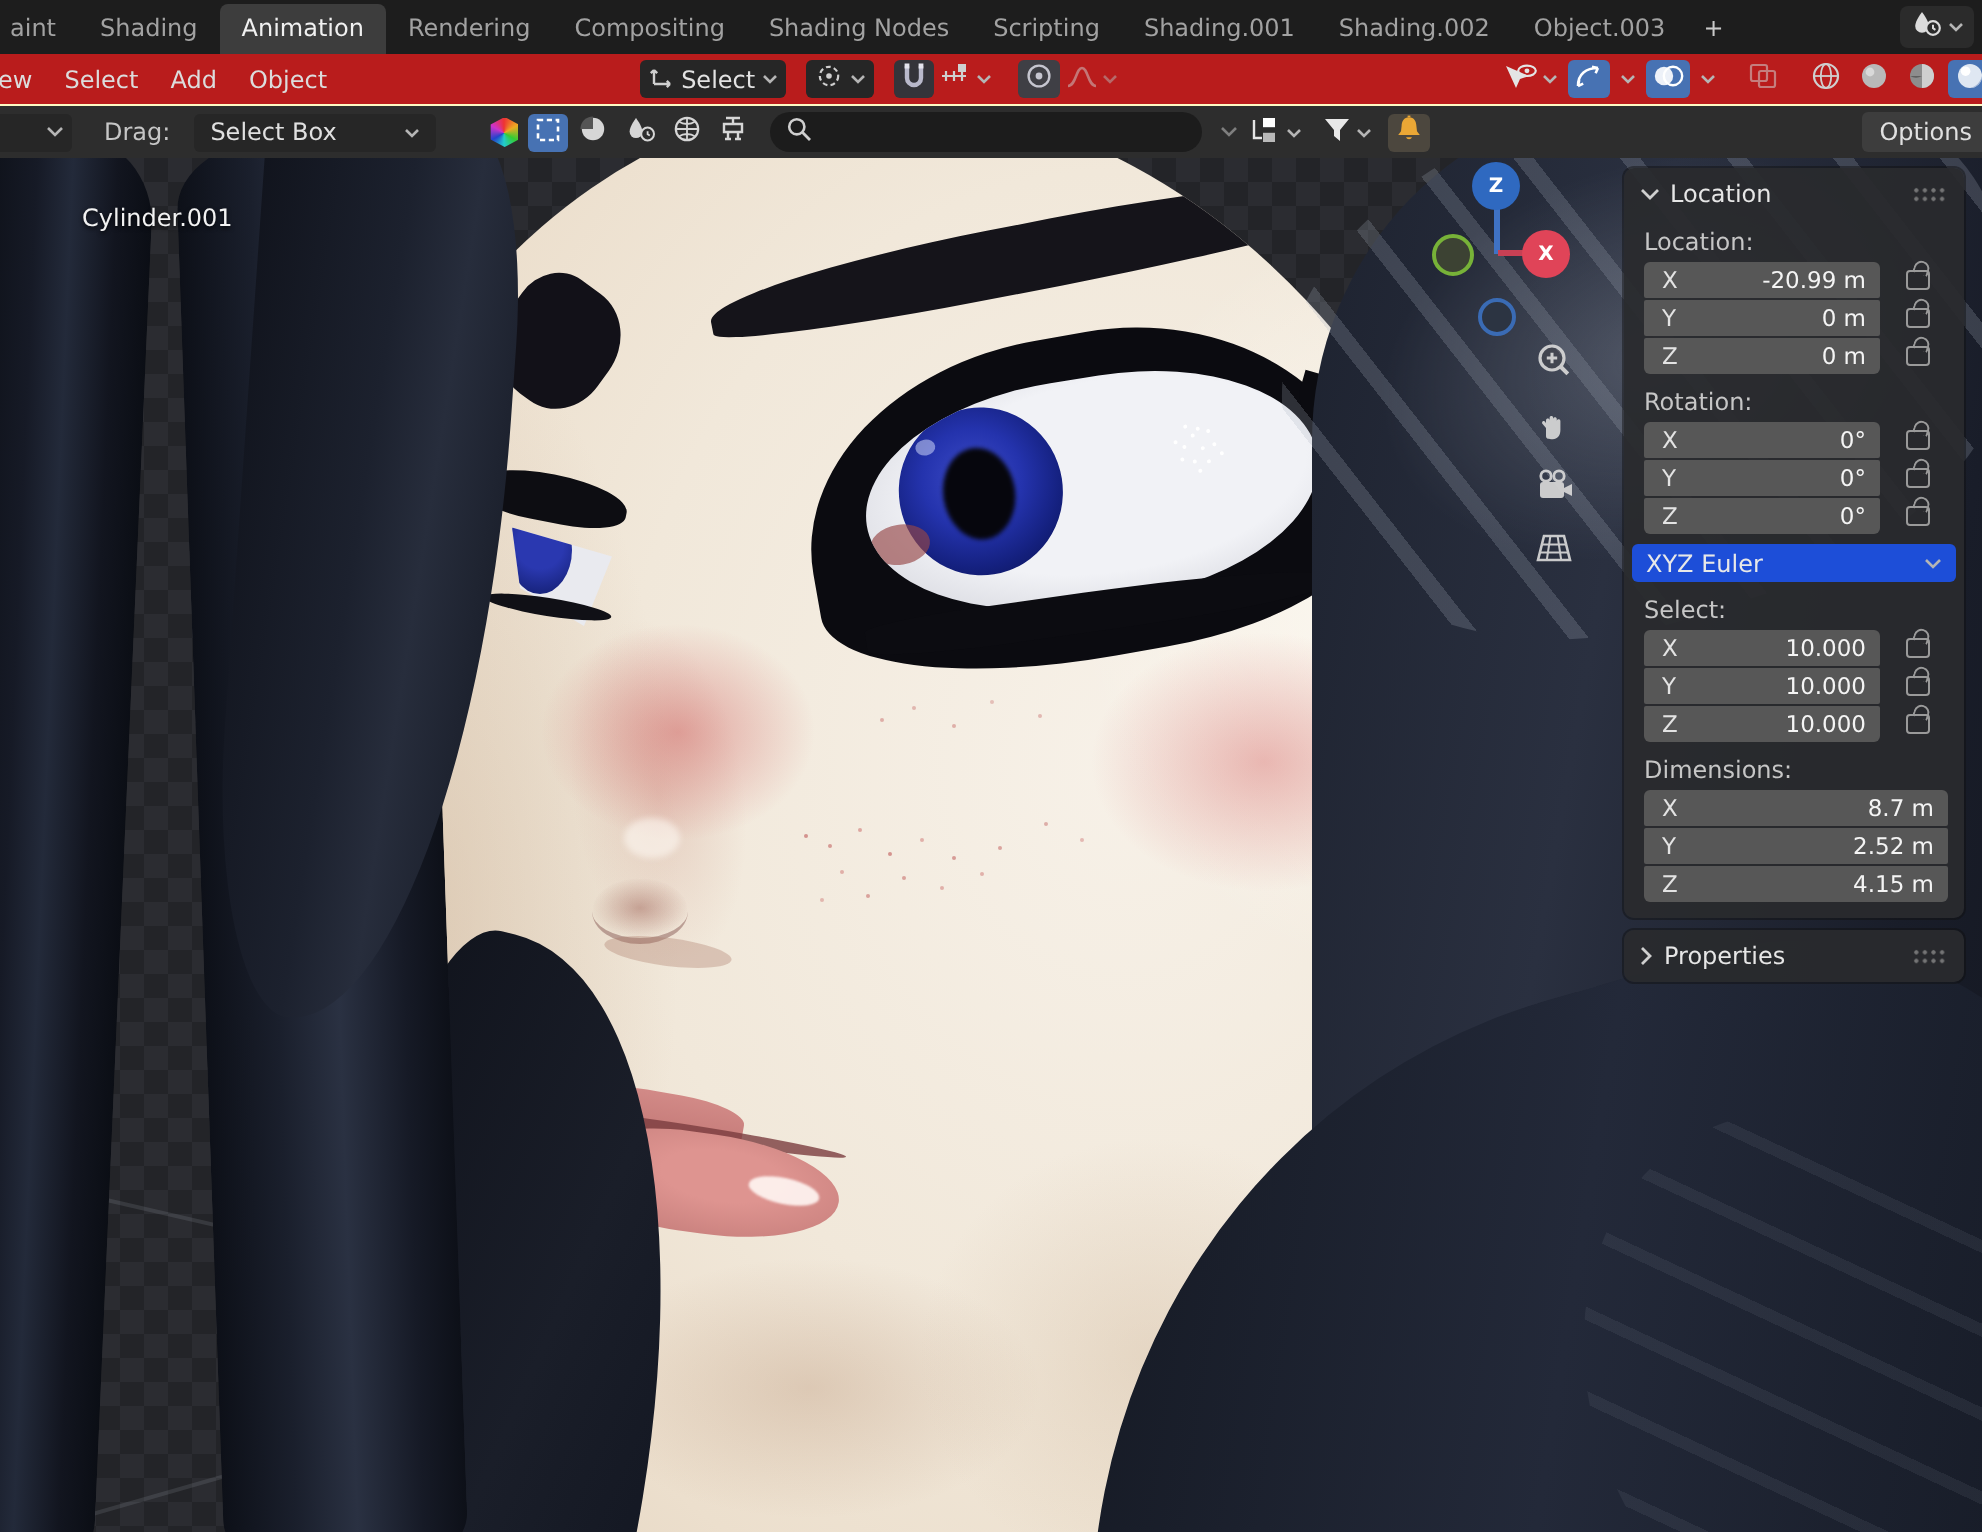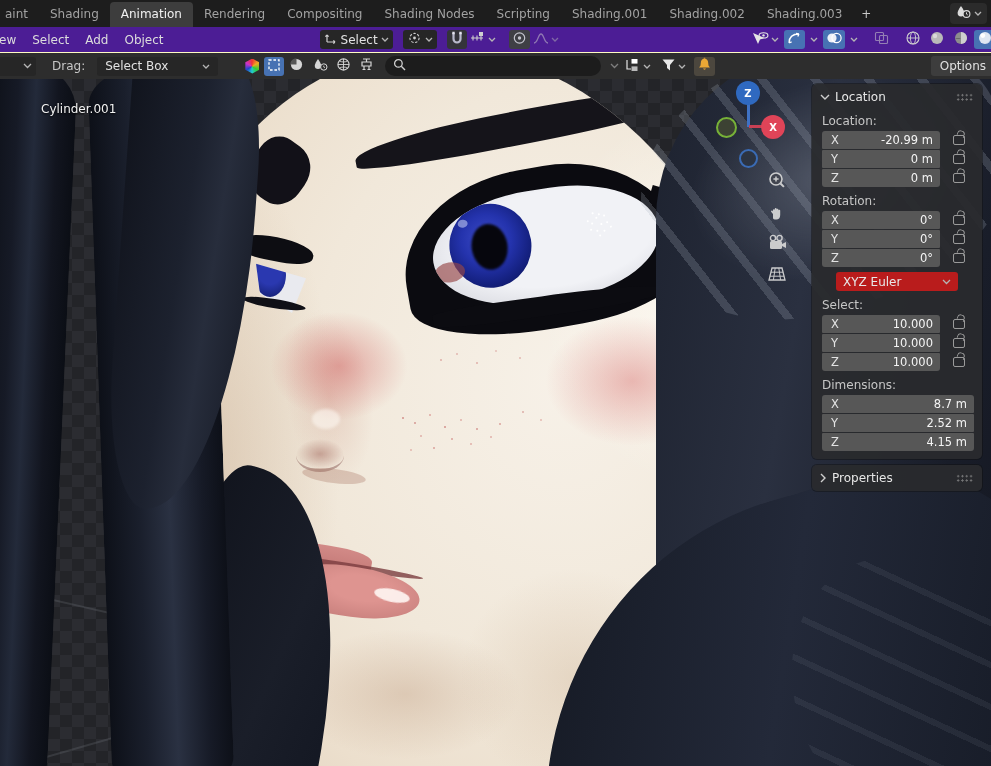--- a/index.html
+++ b/index.html
@@ -8,21 +8,21 @@
        -webkit-font-smoothing:antialiased;}
   
   .topbar{position:absolute;left:0;top:0;right:0;height:27px;background:#1d1d1d;display:flex;align-items:flex-end;}
   .tab{padding:5px 11px 6px;color:#a2a2a2;cursor:pointer;white-space:nowrap;}
   .tab.first{margin-left:-6px;}
   .tab.active{background:#3d3d3d;color:#f1f1f1;border-radius:4px 4px 0 0;}
   .tab.add{color:#c9c9c9;padding:5px 8px 6px;}
   .topbar-right{position:absolute;right:4px;top:3px;display:flex;align-items:center;gap:3px;
                 background:#2b2b2b;border-radius:4px;padding:2px 5px;height:17px;}
   
-  .vp-header{position:absolute;left:0;top:27px;right:0;height:25px;background:#4c1d95;border-bottom:7px solid #fef9c3;
+  .vp-header{position:absolute;left:0;top:27px;right:0;height:25px;background:#b91c1c;border-bottom:7px solid #fef9c3;
              display:flex;align-items:center;}
   .menu-item{padding:0 8px;color:#dcdcdc;}
   .menu-item.first{padding-left:2px;margin-left:-3px;}
   .wbtn{display:flex;align-items:center;gap:3px;background:#262626;border-radius:3px;height:19px;padding:0 4px;}
   .plainbtn{display:flex;align-items:center;gap:2px;height:19px;padding:0 3px;border-radius:3px;}
   .bluebtn{background:#4772b3;}
   .tool-settings{position:absolute;left:0;top:53px;right:0;height:26px;background:#2d2d2d;border-bottom:1px solid #191919;
                  display:flex;align-items:center;}
   .label-dim{color:#c6c6c6;}
   .search{display:flex;align-items:center;gap:5px;background:#1c1c1c;border-radius:10px;height:20px;width:200px;padding:0 8px;}
@@ -63,39 +63,39 @@
   .frow{display:flex;align-items:center;margin-bottom:1px;}
   .field{margin-left:10px;width:118px;background:#575757;height:18px;display:flex;align-items:center;border-radius:1px;}
   .frow.top .field{border-radius:3px 3px 1px 1px;}
   .frow.bot .field{border-radius:1px 1px 3px 3px;}
   .field .ax{padding-left:9px;color:#e3e3e3;font-size:11.5px;}
   .field .val{flex:1;text-align:right;padding-right:7px;color:#f4f4f4;font-size:11.5px;}
   .field.wide{width:152px;}
   .lock{position:relative;width:10px;height:8px;border:1.4px solid #9a9a9a;border-radius:2px;margin-left:13px;}
   .lock::before{content:"";position:absolute;width:6px;height:6px;border:1.4px solid #9a9a9a;border-bottom:none;
                 border-radius:4px 4px 0 0;left:2px;top:-7px;transform:rotate(18deg);transform-origin:left bottom;}
-  .dropdown{margin:5px 24px 2px;background:#b91c1c;border-radius:3px;height:19px;display:flex;align-items:center;
+  .dropdown{margin:5px 4px 2px;background:#1d4ed8;border-radius:3px;height:19px;display:flex;align-items:center;
             justify-content:space-between;padding:0 7px;color:#e8e8e8;}
 </style>
 </head>
 <body>
 
 <div class="app">
 
   <div class="topbar">
     <div class="tab first">aint</div>
     <div class="tab">Shading</div>
     <div class="tab active">Animation</div>
     <div class="tab">Rendering</div>
     <div class="tab">Compositing</div>
     <div class="tab">Shading Nodes</div>
     <div class="tab">Scripting</div>
     <div class="tab">Shading.001</div>
     <div class="tab">Shading.002</div>
-    <div class="tab">Shading.003</div>
+    <div class="tab">Object.003</div>
     <div class="tab add">+</div>
     <div class="topbar-right">
       <span>
         <svg width="16" height="14" viewBox="0 0 16 14">
             <path d="M6 1C6 1 2.6 5.4 2.6 8a3.4 3.4 0 0 0 6.8 0C9.4 5.4 6 1 6 1z" fill="#dcdcdc"></path>
             <circle cx="11.5" cy="9" r="3.4" fill="#2b2b2b" stroke="#dcdcdc" stroke-width="1.1"></circle>
             <path d="M11.5 7.4v1.7l1.2.8" stroke="#dcdcdc" stroke-width="1" fill="none"></path>
           </svg>
       </span>
       <svg class="chev" width="8" height="5" viewBox="0 0 8 5">

